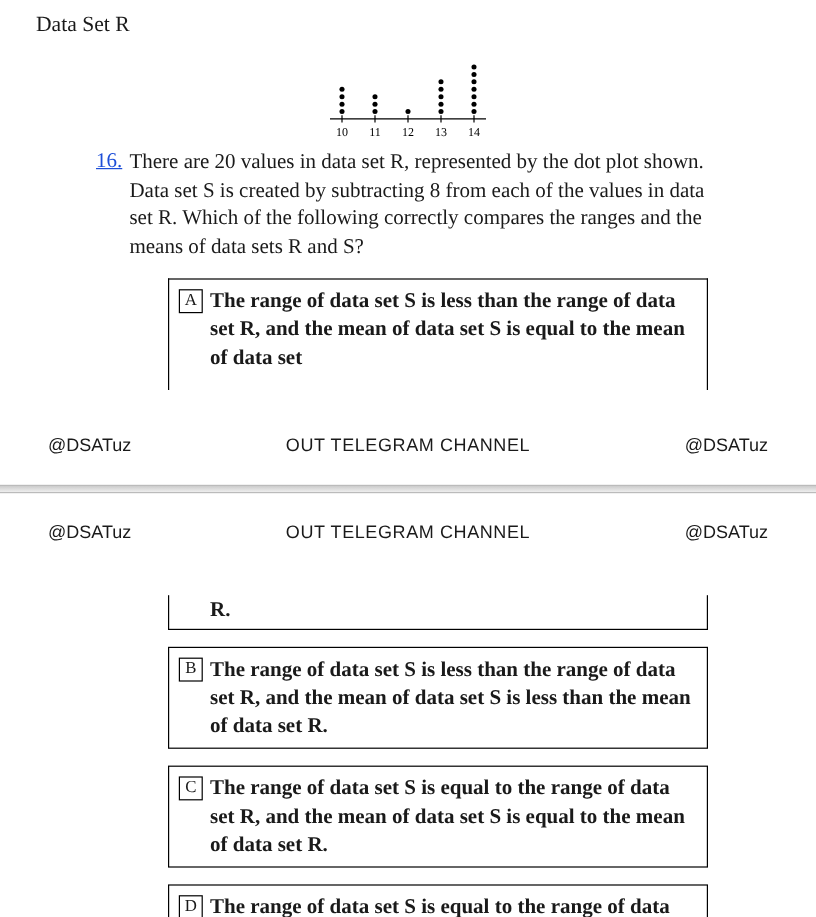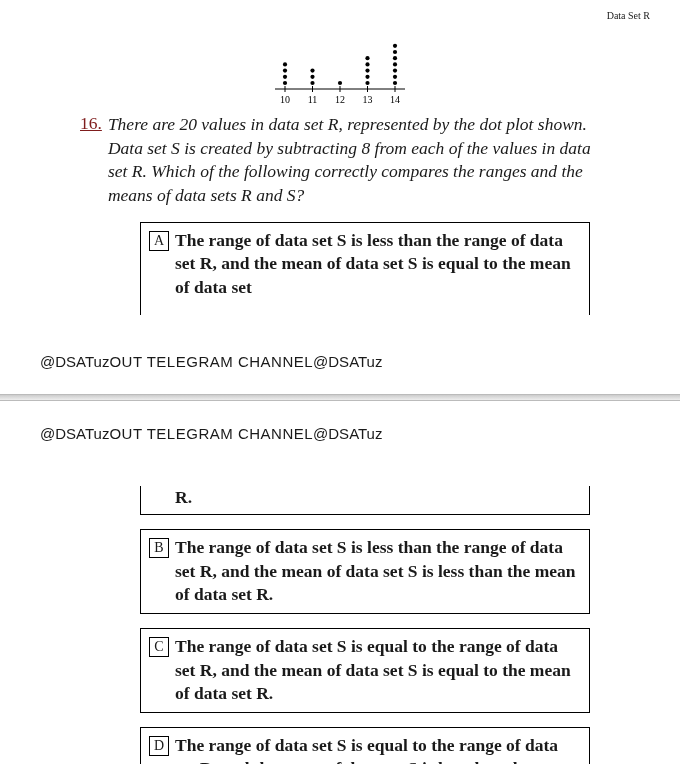--- a/index.html
+++ b/index.html
@@ -8,43 +8,42 @@
     width: 680px;
     font-family: "Times New Roman", Times, serif;
     font-size: 17.5px;
     color: #1a1a1a;
     background: #fff;
   }
   .page {
     padding: 10px 30px 0 30px;
   }
   .chart-title {
-    text-align: right;
-    font-size: 10px;
+    text-align: left;
+    font-size: 18px;
     margin-bottom: 4px;
   }
   svg.dotplot {
     display: block;
     margin: 0 auto 6px auto;
   }
   .question-row {
     display: flex;
     align-items: flex-start;
     margin: 8px 40px 0 50px;
   }
   .qnum {
-    color: #7f1d1d;
+    color: #1d4ed8;
     text-decoration: underline;
     margin-right: 6px;
     flex: 0 0 auto;
     font-size: 17.5px;
   }
   .qtext {
     line-height: 1.35;
-    font-style: italic;
   }
   .options-area {
     margin: 14px 60px 0 110px;
   }
   .option-box {
     border: 1px solid #000;
     padding: 6px 8px 6px 8px;
     margin-bottom: 14px;
   }
   .option-box.truncated-bottom {
@@ -71,20 +70,21 @@
     margin-right: 6px;
     flex: 0 0 auto;
     margin-top: 2px;
   }
   .opt-text {
     line-height: 1.35;
     font-weight: bold;
   }
   .watermark-bar {
     display: flex;
+    justify-content: space-between;
     align-items: center;
     font-family: Arial, Helvetica, sans-serif;
     font-size: 15px;
     padding: 24px 40px 18px 40px;
   }
   .watermark-bar .wm-center {
     letter-spacing: 0.5px;
   }
   .page-divider {
     height: 5px;

